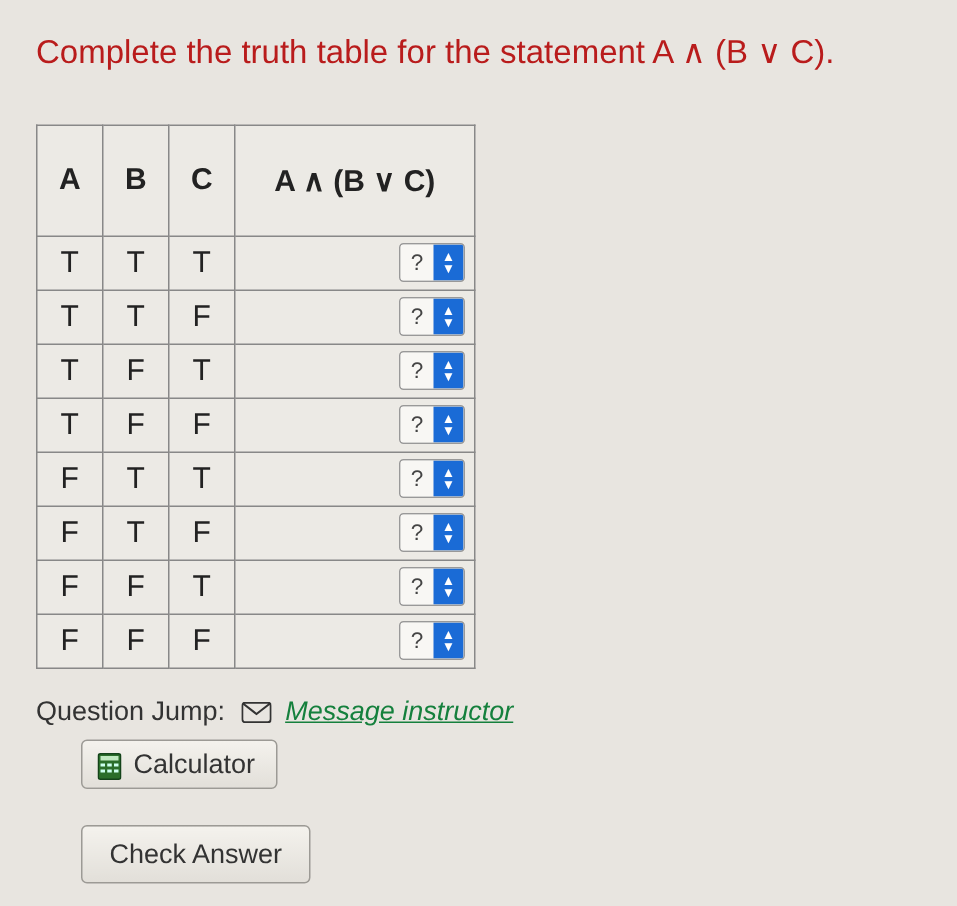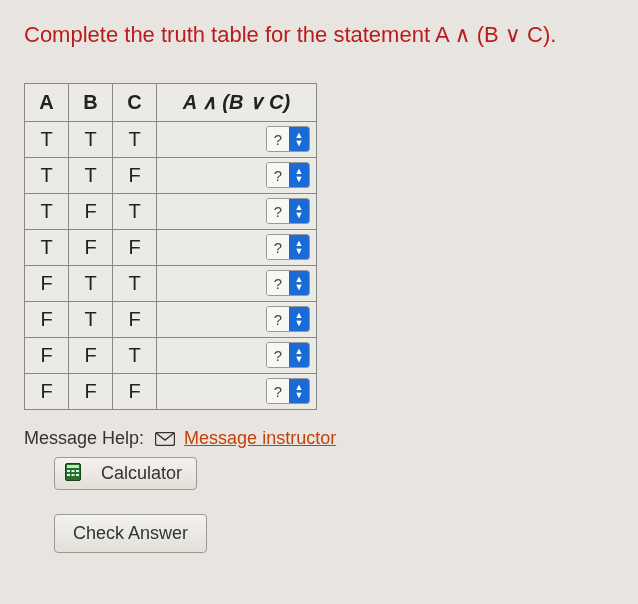--- a/index.html
+++ b/index.html
@@ -43,22 +43,21 @@
       padding: 4px 0;
     }
     .truth-table td.answer-cell {
       width: 160px;
       height: 36px;
       text-align: right;
       padding: 3px 6px 3px 0;
     }
     .truth-table th.wide {
       width: 160px;
-      padding: 6px 18px;
-      font-style: italic;
+      padding: 24px 18px;
     }
     .dropdown {
       display: inline-flex;
       align-items: stretch;
       height: 26px;
       border: 1px solid #999;
       border-radius: 3px;
       overflow: hidden;
       vertical-align: middle;
       background: #f8f7f4;
@@ -92,27 +91,28 @@
       font-size: 18px;
       color: #333;
       margin-bottom: 8px;
     }
     .help-row .env-icon {
       display: inline-flex;
       vertical-align: middle;
       margin: 0 4px 0 6px;
     }
     .help-row a {
-      color: #c2410c;
+      color: #15803d;
       text-decoration: underline;
+      font-style: italic;
     }
     .calc-btn {
       display: inline-flex;
-      align-items: flex-start;
-      gap: 20px;
+      align-items: flex-end;
+      gap: 8px;
       border: 1px solid #9c9a95;
       background: linear-gradient(#f4f2ed, #e2dfd9);
       border-radius: 4px;
       padding: 5px 14px 5px 10px;
       font-size: 18px;
       color: #333;
       margin-left: 30px;
       margin-bottom: 24px;
       cursor: pointer;
     }
@@ -262,21 +262,21 @@
               <span class="arrow">▲</span>
               <span class="arrow">▼</span>
             </span>
         </span>
       </td>
     </tr>
   </tbody>
 </table>
 
 <div class="help-row">
-  <span>Message Help:</span>
+  <span>Question Jump:</span>
   <span class="env-icon">
     <svg width="20" height="14" viewBox="0 0 20 14">
       <rect x="0.5" y="0.5" width="19" height="13" rx="2" fill="none" stroke="#333" stroke-width="1.4"></rect>
       <path d="M1 1 L10 8 L19 1" fill="none" stroke="#333" stroke-width="1.4"></path>
     </svg>
   </span>
   <a href="#">Message instructor</a>
 </div>
 
 <button class="calc-btn">

